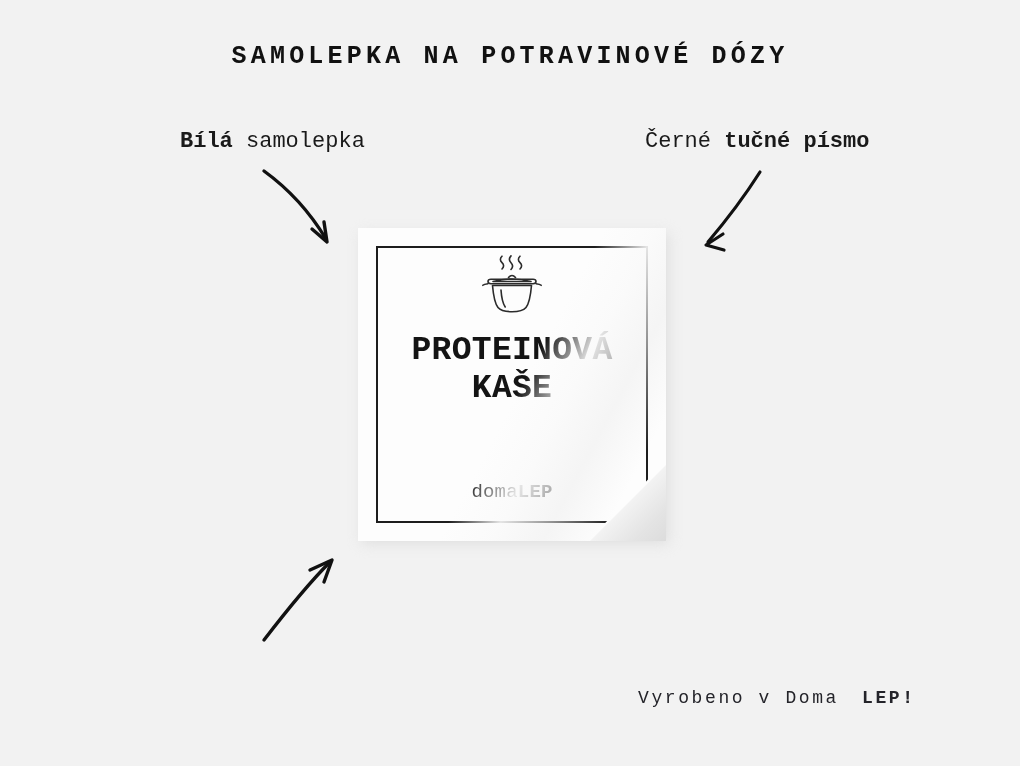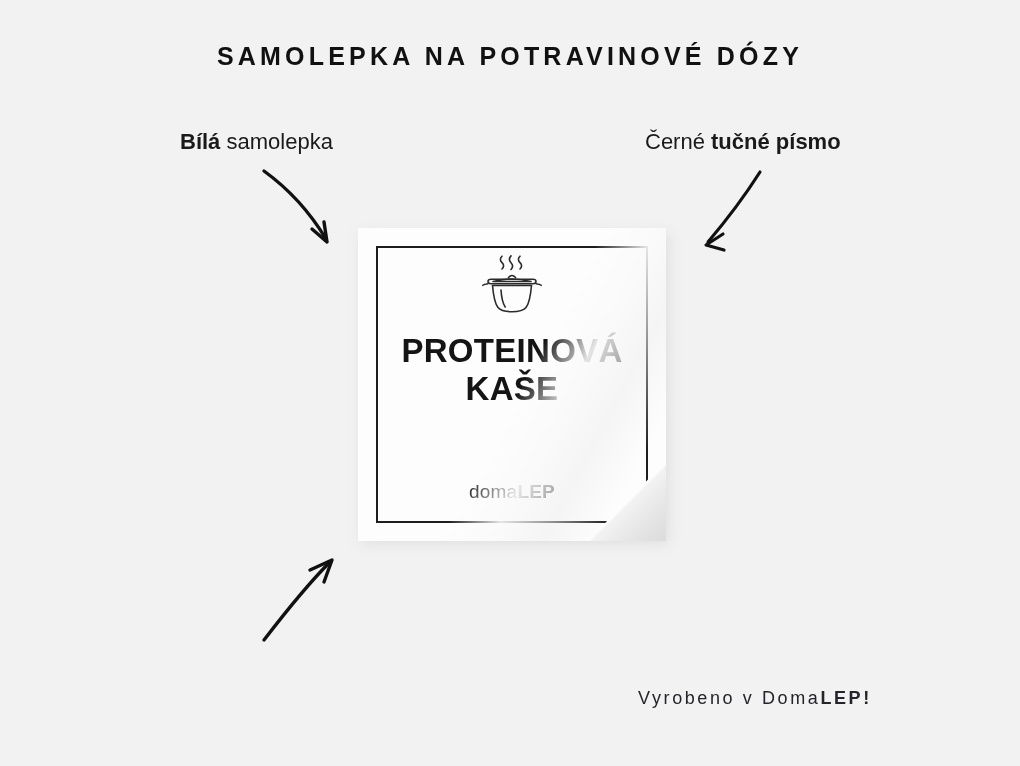--- a/index.html
+++ b/index.html
@@ -12,20 +12,21 @@
     background: #f2f2f2;
     font-family: "Liberation Sans", sans-serif;
     color: #1a1a1a;
     overflow: hidden;
   }
 
   .canvas {
     position: relative;
     width: 884px;
     height: 766px;
+    font-family: Liberation Mono, monospace;
   }
 
   
   .headline {
     position: absolute;
     left: 0;
     top: 42px;
     width: 1020px;
     text-align: center;
     font-size: 25px;
@@ -53,21 +54,21 @@
   
   .footer {
     position: absolute;
     left: 638px;
     top: 688px;
     font-size: 18px;
     letter-spacing: 2.6px;
     color: #24242a;
     white-space: nowrap;
   }
-  .footer .strong { font-weight: 700; }
+  .footer .strong { font-weight: 700; margin-left: 23px; }
 
   
   .arrow-svg {
     position: absolute;
     overflow: visible;
   }
   .arrow-top-left  { left: 258px; top: 163px; }
   .arrow-top-right { left: 690px; top: 168px; }
   .arrow-bottom    { left: 258px; top: 548px; }
 

